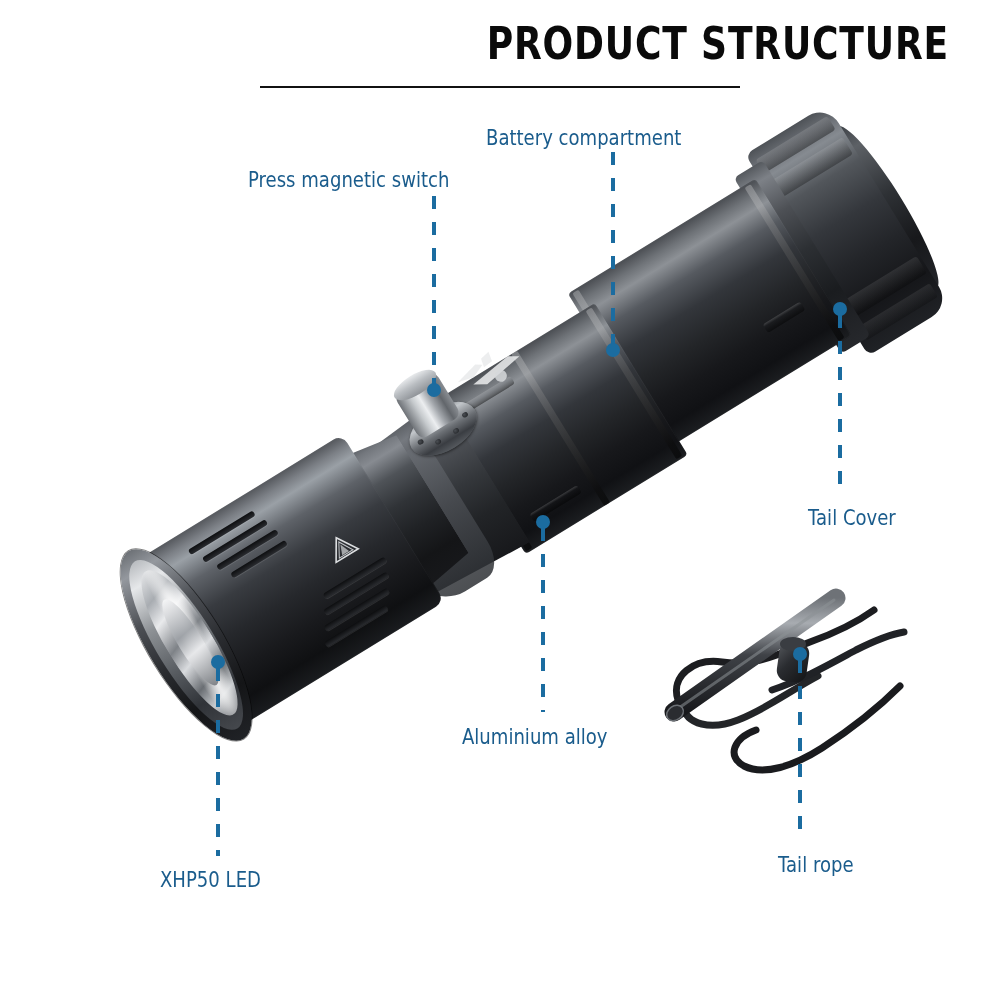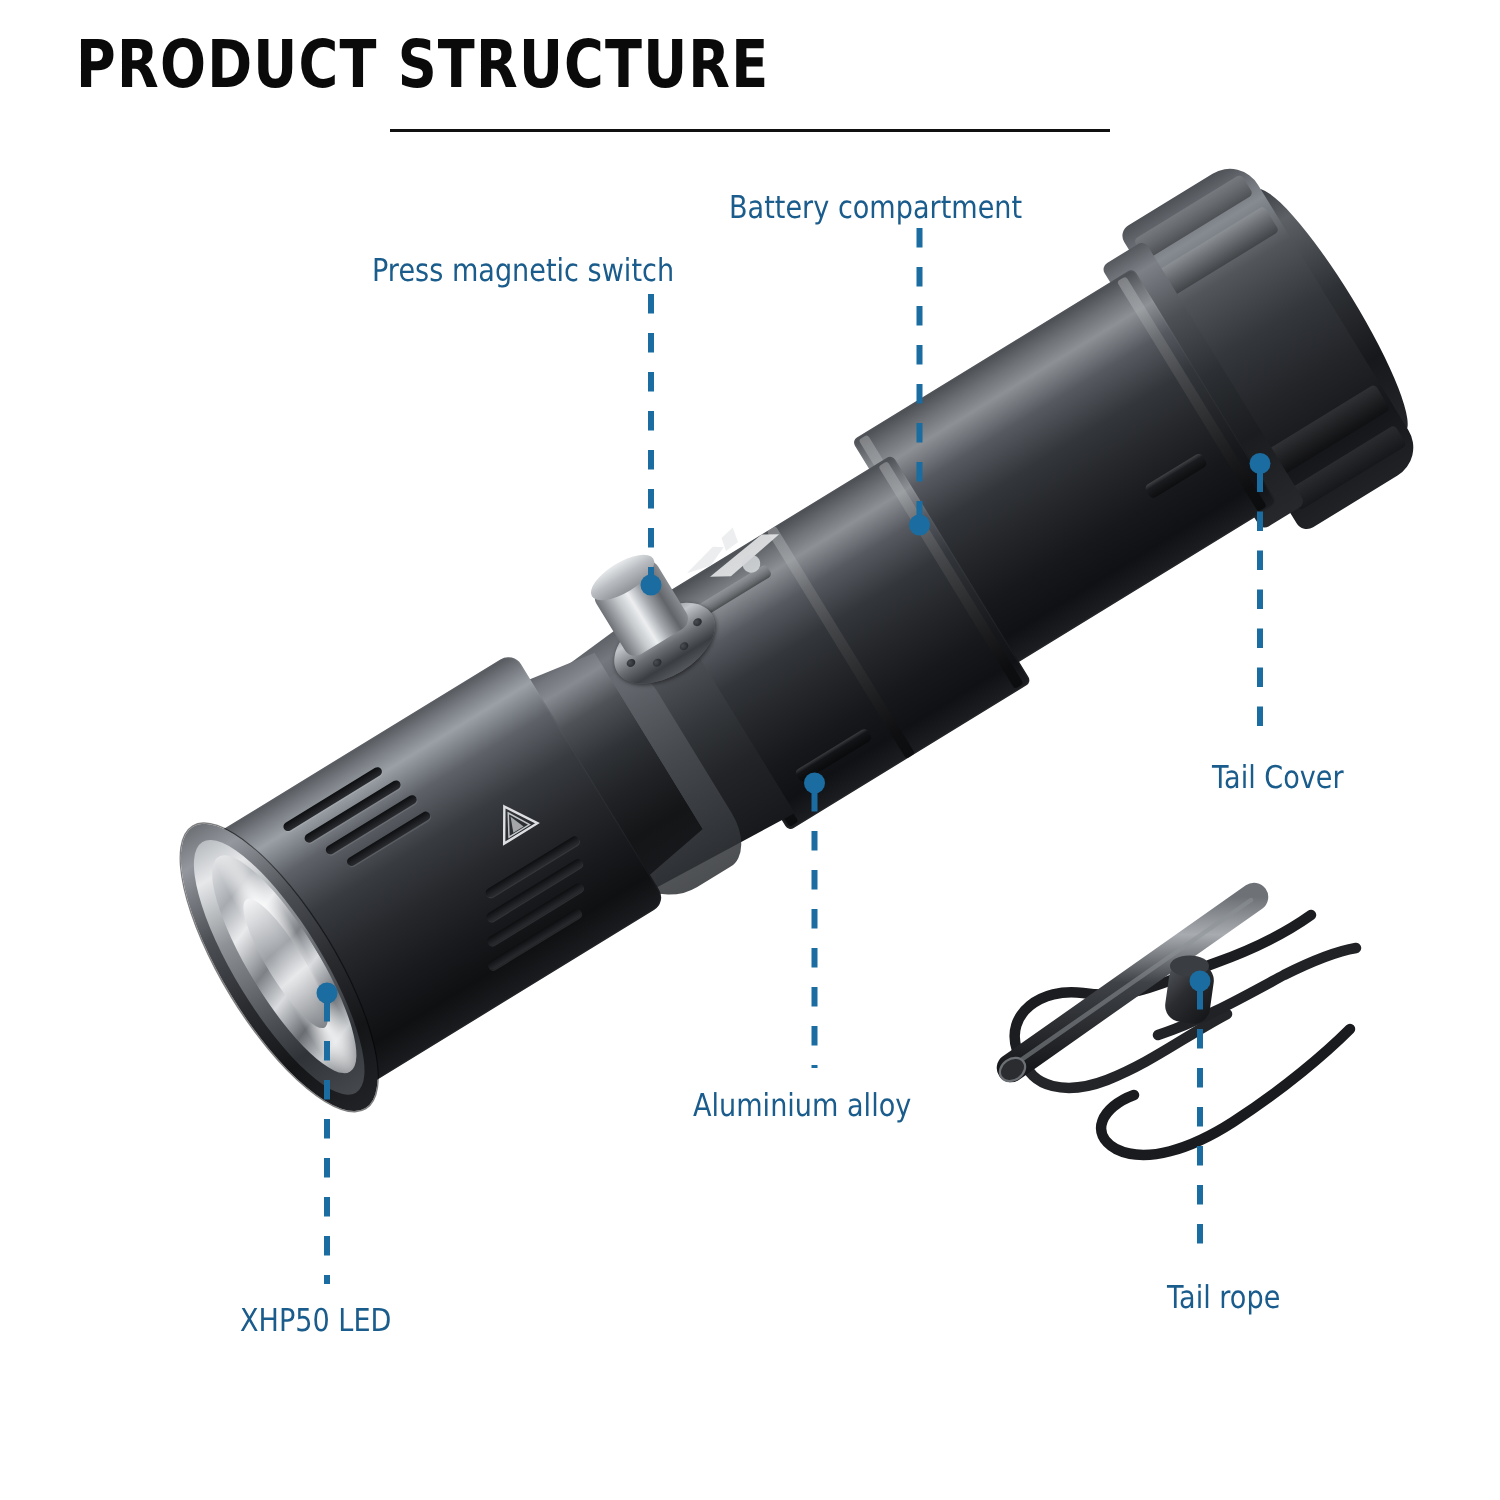--- a/index.html
+++ b/index.html
@@ -4,21 +4,21 @@
 <style>
   html,body{margin:0;padding:0;}
   body{
     width:1000px;height:1000px;background:#ffffff;
     font-family:"Liberation Sans",sans-serif;
     overflow:hidden;position:relative;
   }
   #stage{position:absolute;inset:0;width:1000px;height:1000px;}
 
   
-  .title-wrap{position:absolute;left:0;top:22px;width:1000px;text-align:left;}
+  .title-wrap{position:absolute;left:0;top:22px;width:1000px;text-align:right;}
   .title{
     font-family:"DejaVu Sans","Liberation Sans",sans-serif;
     font-weight:bold;font-size:44px;letter-spacing:1px;
     color:#0a0a0a;line-height:1;
     transform:scaleX(.82);transform-origin:50% 50%;
     white-space:nowrap;display:inline-block;
   }
   .title-rule{
     position:absolute;left:260px;top:86px;width:480px;height:2px;background:#111;
   }

